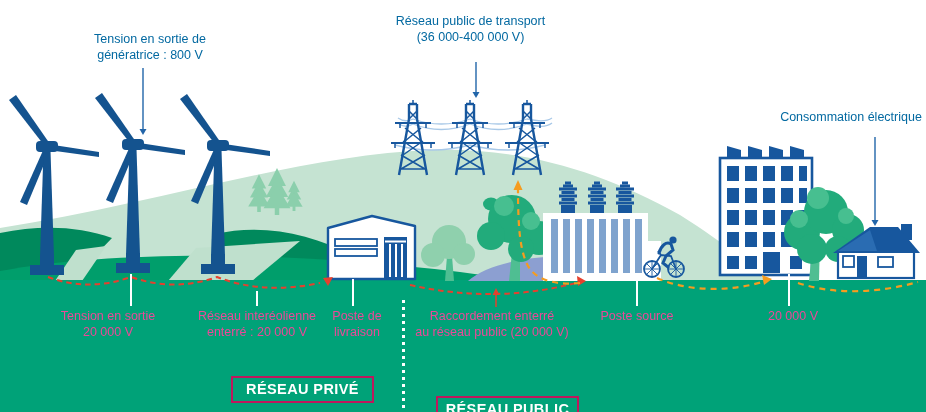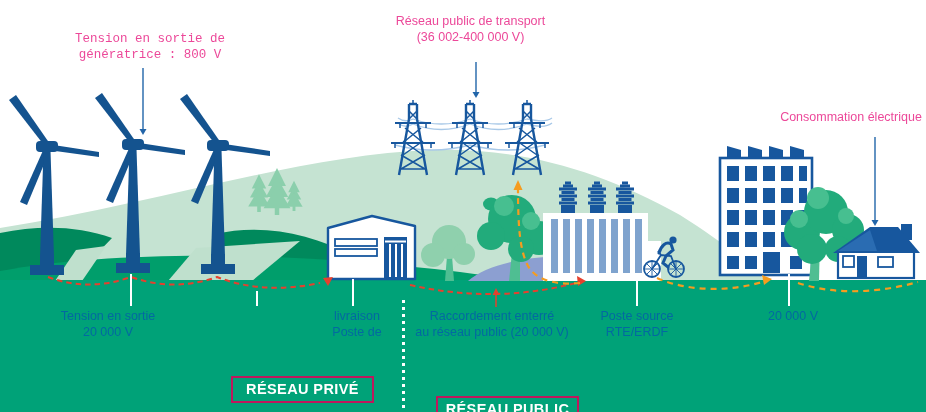--- a/index.html
+++ b/index.html
@@ -3,23 +3,23 @@
 <meta charset="utf-8">
 <style>
   html,body{margin:0;padding:0;background:#fff;}
   .stage{
     position:relative;width:926px;height:412px;background:#ffffff;overflow:hidden;
     font-family:"Liberation Sans",sans-serif;
   }
   .stage svg{position:absolute;left:0;top:0;}
   .label{
     position:absolute;text-align:center;
-    font-size:12.5px;line-height:1.28;color:#ec4899;letter-spacing:0;
+    font-size:12.5px;line-height:1.28;color:#0369a1;letter-spacing:0;
   }
-  .label.white{color:#0369a1;}
+  .label.white{color:#ec4899;}
   .badge{
     position:absolute;height:23px;line-height:23px;text-align:center;
     border:2px solid #be185d;color:#ffffff;font-weight:bold;font-size:14.5px;
     letter-spacing:.4px;white-space:nowrap;
   }
   .divider{
     position:absolute;left:402px;top:300px;width:3px;height:112px;
     background:repeating-linear-gradient(to bottom,#ffffff 0 3px,transparent 3px 7px);
   }
 </style>
@@ -254,47 +254,50 @@
     <g>
       <line x1="143" y1="68" x2="143" y2="130" stroke="#2265a9" stroke-width="1.4"></line>
       <polygon points="143,135 139.5,129 146.5,129" fill="#2265a9"></polygon>
       <line x1="476" y1="62" x2="476" y2="93" stroke="#2265a9" stroke-width="1.4"></line>
       <polygon points="476,98 472.5,92 479.5,92" fill="#2265a9"></polygon>
       <line x1="875" y1="137" x2="875" y2="221" stroke="#2265a9" stroke-width="1.4"></line>
       <polygon points="875,226 871.5,220 878.5,220" fill="#2265a9"></polygon>
     </g>
   </svg>
 
-  <div class="label" style="left:55px;top:31px;width:190px;font-family:Liberation Mono, monospace;">
+  <div class="label" style="left:55px;top:31px;width:190px;">
     <div>Tension en sortie de</div>
     <div>génératrice : 800 V</div>
   </div>
   <div class="label" style="left:368px;top:13px;width:205px;">
     <div>Réseau public de transport</div>
-    <div>(36 002-400 000 V)</div>
+    <div>(36 000-400 000 V)</div>
   </div>
   <div class="label" style="left:766px;top:109px;width:170px;">
     <div>Consommation électrique</div>
   </div>
 
   <div class="label white" style="left:30px;top:308px;width:156px;">
     <div>Tension en sortie</div>
     <div>20 000 V</div>
   </div>
+  <div class="label white" style="left:179px;top:308px;width:156px;">
+    <div>Réseau interéolienne</div>
+    <div>enterré : 20 000 V</div>
+  </div>
   <div class="label white" style="left:309px;top:308px;width:96px;">
+    <div>Poste de</div>
     <div>livraison</div>
-    <div>Poste de</div>
   </div>
   <div class="label white" style="left:404px;top:308px;width:176px;">
     <div>Raccordement enterré</div>
     <div>au réseau public (20 000 V)</div>
   </div>
   <div class="label white" style="left:579px;top:308px;width:116px;">
     <div>Poste source</div>
-    <div>RTE/ERDF</div>
   </div>
   <div class="label white" style="left:715px;top:308px;width:156px;">
     <div>20 000 V</div>
   </div>
 
   <div class="divider"></div>
   <div class="badge" style="left:231px;top:376px;width:139px;">
     <span>RÉSEAU PRIVÉ</span>
   </div>
   <div class="badge" style="left:424px;top:396px;width:139px;margin-left:12px;">

